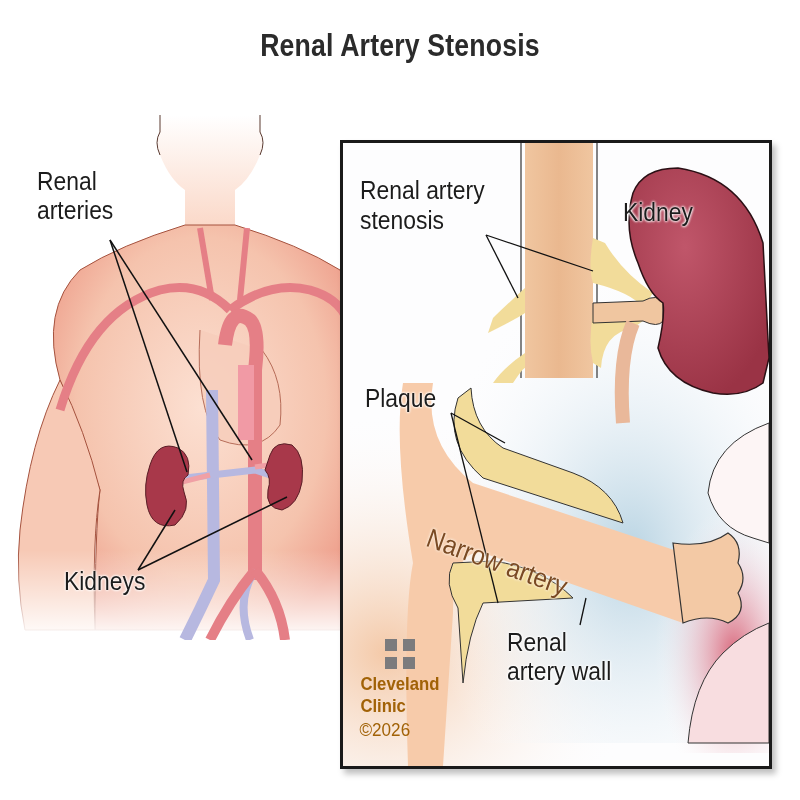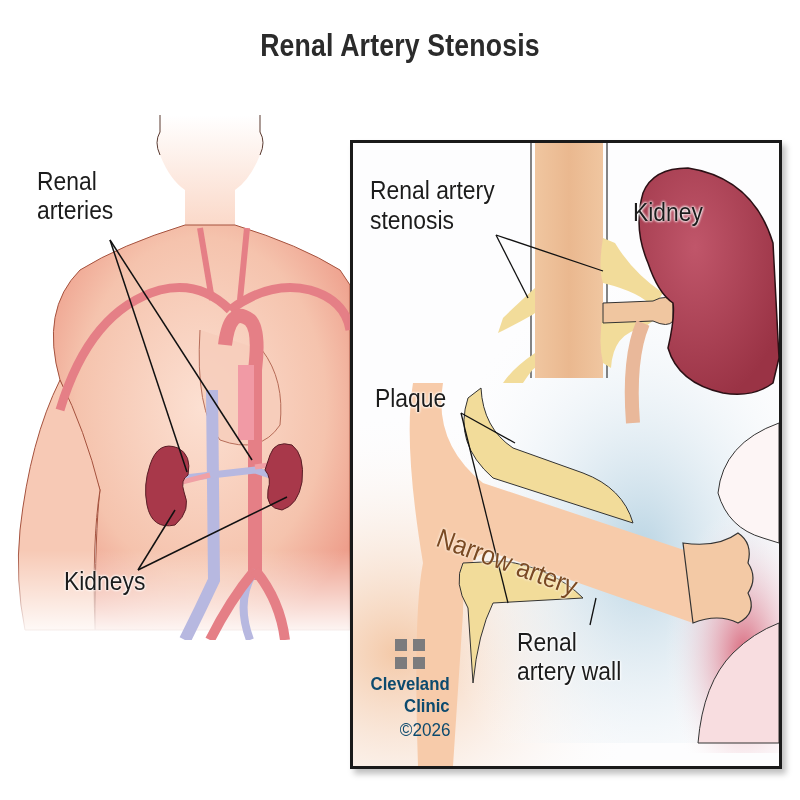--- a/index.html
+++ b/index.html
@@ -1,24 +1,24 @@
 <!DOCTYPE html>
 <html><head>
 <meta charset="utf-8">
 <style>
   html,body{margin:0;padding:0;background:#fff;}
   body{width:800px;height:800px;position:relative;overflow:hidden;font-family:"Liberation Sans","DejaVu Sans",sans-serif;}
   .title{position:absolute;left:0;top:28px;width:800px;text-align:center;font-size:31px;font-weight:bold;color:#2b2b2b;letter-spacing:0.2px;font-family:"Liberation Sans",sans-serif;transform:scaleX(0.86);transform-origin:center;}
   .left-figure{position:absolute;left:0;top:110px;width:350px;height:530px;}
   .left-figure svg{position:absolute;left:0;top:0;}
   .label{position:absolute;color:#1c1c1c;font-size:26px;line-height:29px;font-family:"Liberation Sans",sans-serif;text-shadow:0 0 3px #fff,0 0 3px #fff,0 0 2px #fff;white-space:nowrap;transform-origin:left top;transform:scaleX(0.88);}
-  .panel{position:absolute;left:350px;top:140px;width:426px;height:623px;border:3px solid #1a1a1a;background:#fdfdfe;box-shadow:4px 5px 6px rgba(0,0,0,0.25);overflow:hidden;}
+  .panel{position:absolute;left:340px;top:140px;width:426px;height:623px;border:3px solid #1a1a1a;background:#fdfdfe;box-shadow:4px 5px 6px rgba(0,0,0,0.25);overflow:hidden;}
   .panel svg{position:absolute;left:0;top:0;}
   .narrow-label{position:absolute;left:90px;top:380px;color:#7a4a23;font-size:27px;font-family:"Liberation Sans",sans-serif;transform:rotate(20deg) scaleX(0.9);transform-origin:left top;text-shadow:0 0 3px #fff3e6,0 0 3px #fff3e6;white-space:nowrap;}
-  .logo{position:absolute;left:12px;top:496px;width:90px;text-align:right;color:#0c4a6e;}
+  .logo{position:absolute;left:12px;top:496px;width:90px;text-align:left;color:#a16207;}
   .logo-mark{width:30px;height:30px;margin:0 auto 4px auto;position:relative;}
   .logo-mark span{position:absolute;width:12px;height:12px;background:#7b7b7d;}
   .logo-name{font-size:19px;font-weight:bold;line-height:22px;transform:scaleX(0.88);}
   .logo-copy{font-size:19px;line-height:26px;transform:scaleX(0.9);}
 </style>
 </head>
 <body>
 
 <div class="title">Renal Artery Stenosis</div>
 

